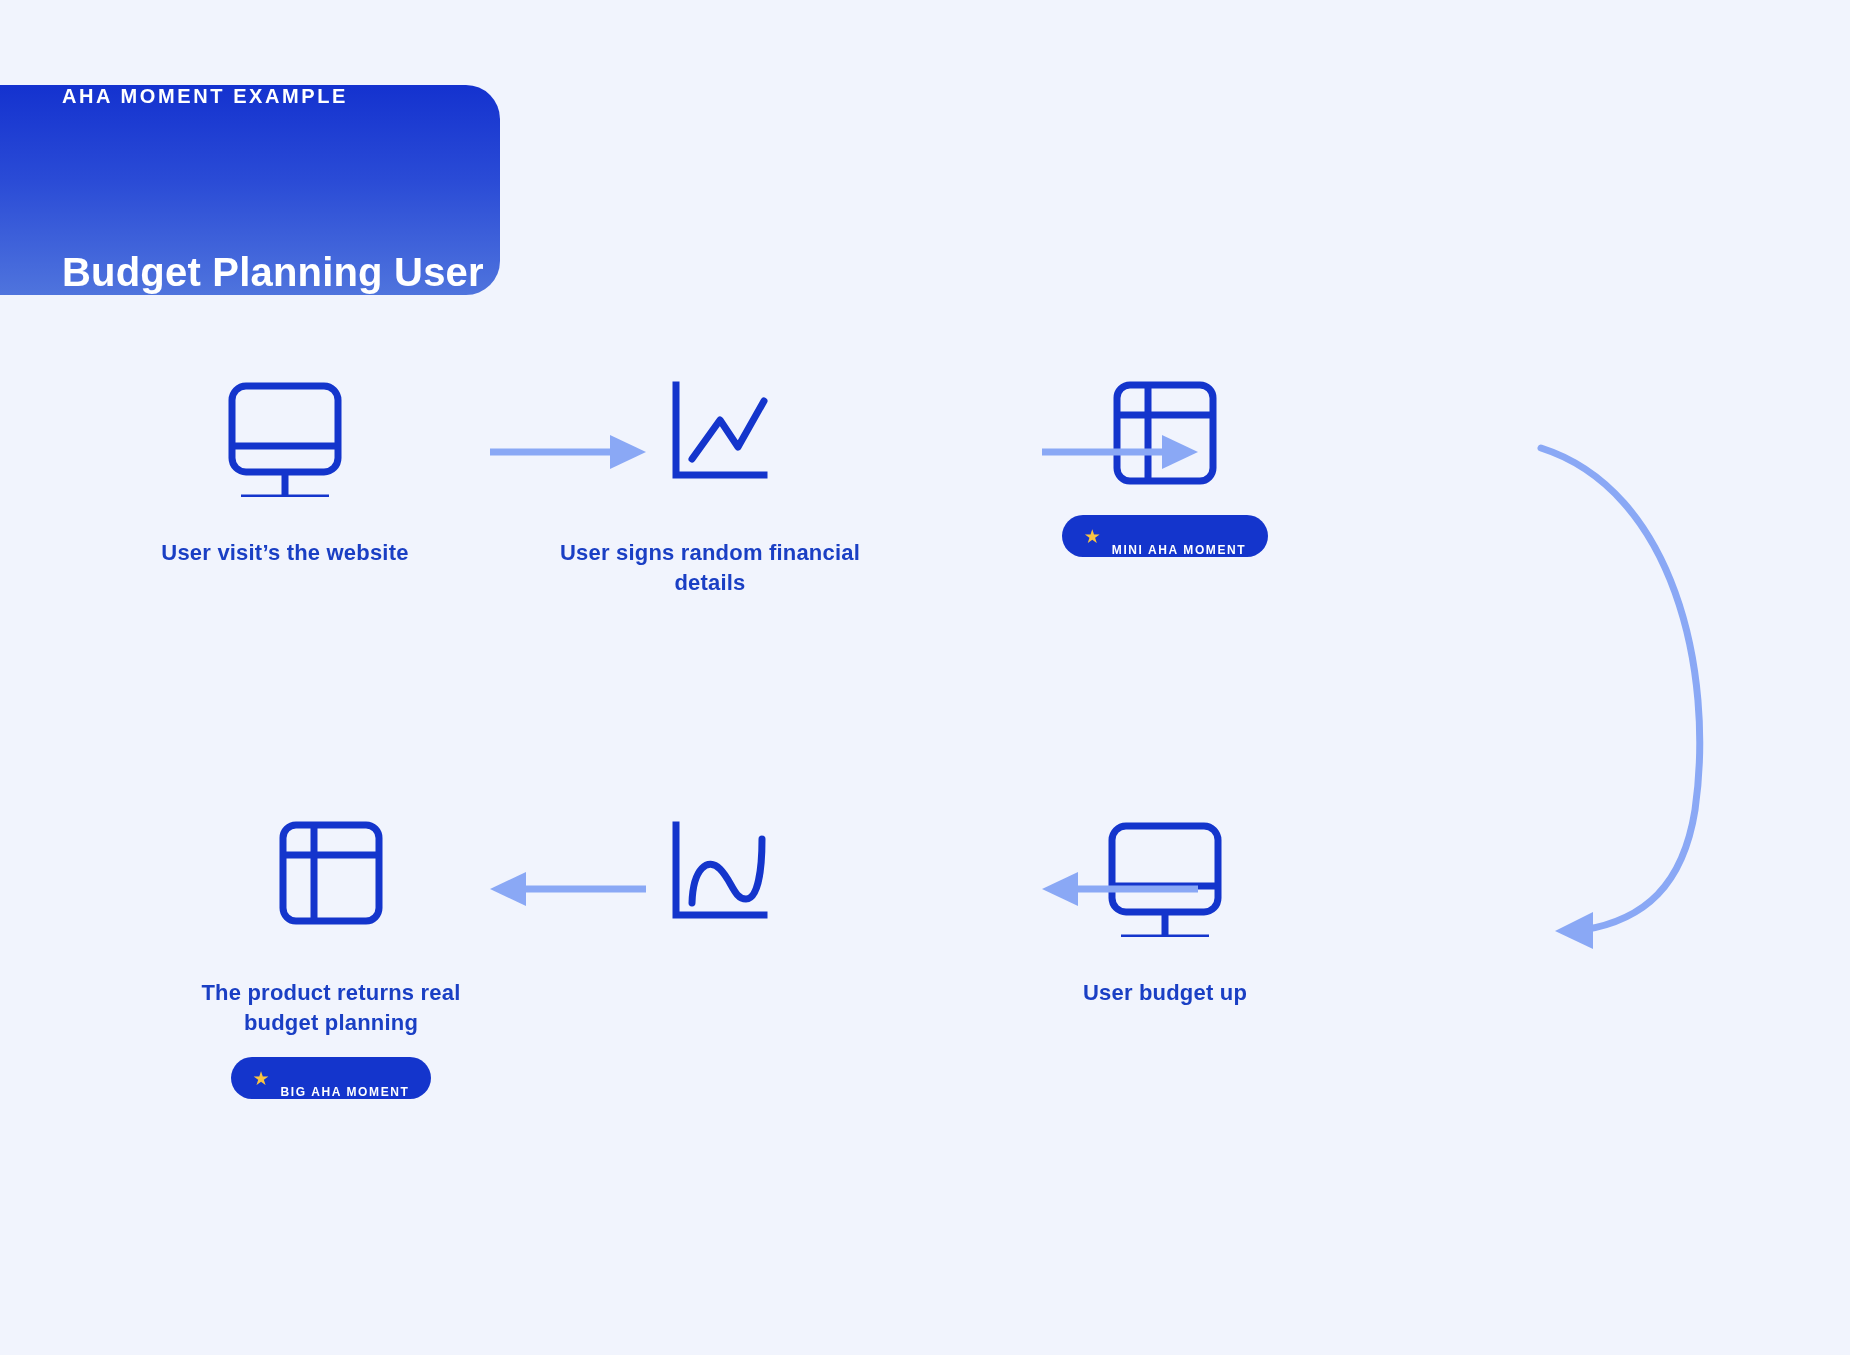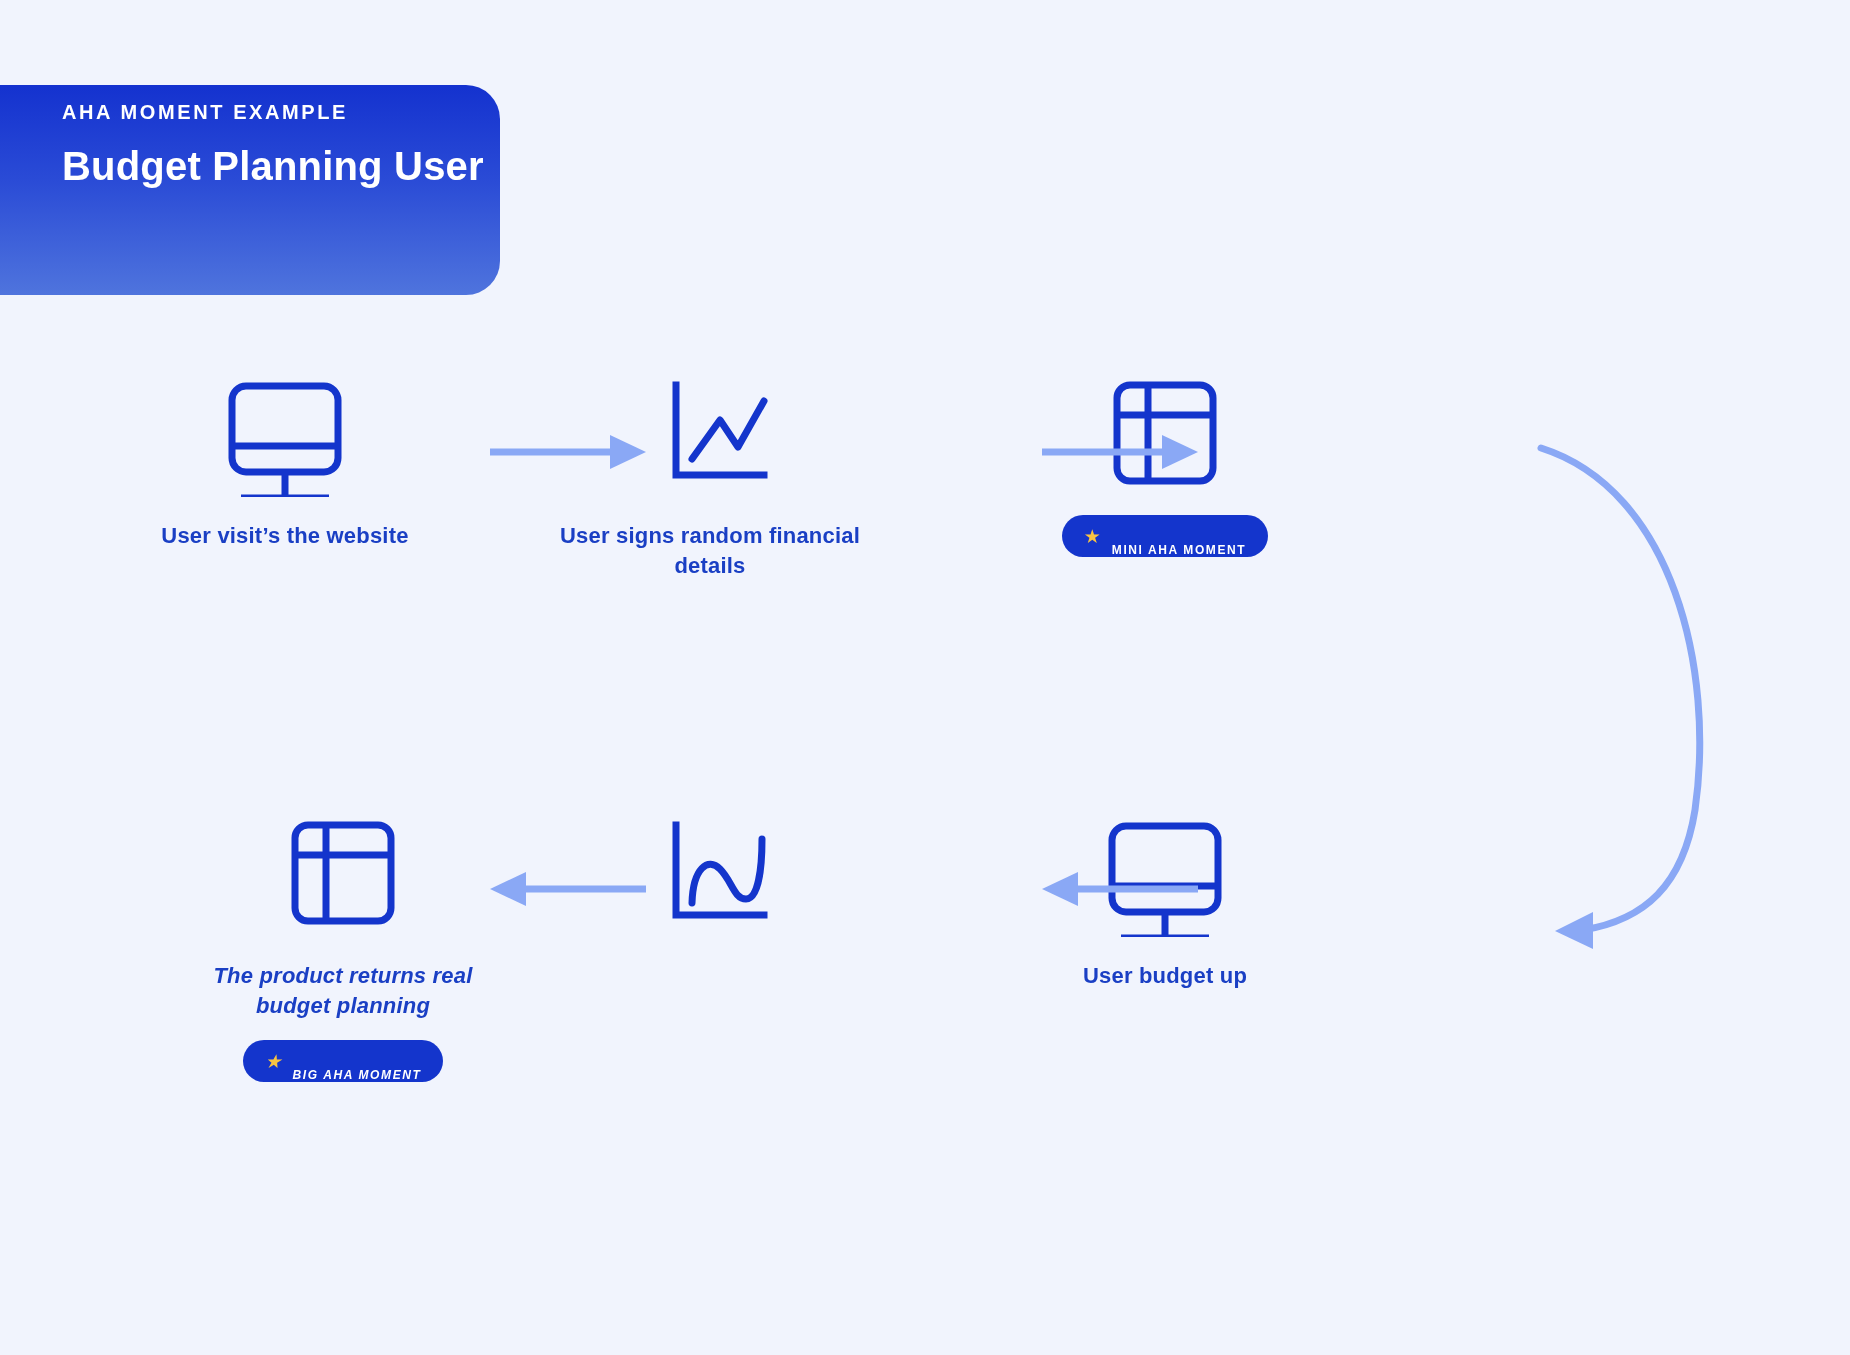--- a/index.html
+++ b/index.html
@@ -19,24 +19,24 @@
   .banner {
     position: absolute;
     left: 0;
     top: 85px;
     width: 500px;
     height: 210px;
     background: linear-gradient(to bottom, #1432cf 0%, #2a4bd6 45%, #4f74dd 100%);
     border-top-right-radius: 34px;
     border-bottom-right-radius: 34px;
     box-sizing: border-box;
-    padding: 16px 0 0 62px;
+    padding: 0 0 0 62px;
     display: flex;
     flex-direction: column;
-    justify-content: flex-start;
+    justify-content: space-between;
   }
   .banner-eyebrow {
     color: #ffffff;
     font-size: 20px;
     font-weight: bold;
     letter-spacing: 2.6px;
     text-transform: uppercase;
     margin-bottom: 20px;
   }
   .banner-title {
@@ -54,21 +54,21 @@
     flex-direction: column;
     align-items: center;
   }
   .node-icon {
     height: 120px;
     display: flex;
     align-items: center;
     justify-content: center;
   }
   .node-label {
-    margin-top: 26px;
+    margin-top: 43px;
     color: #1a3fc4;
     font-size: 22px;
     font-weight: bold;
     line-height: 1.35;
     text-align: center;
     letter-spacing: 0.2px;
     white-space: pre-line;
   }
 
   
@@ -145,21 +145,21 @@
       <line x1="45" y1="12" x2="45" y2="108" stroke="#1435cc" stroke-width="7"></line>
       <line x1="14" y1="42" x2="110" y2="42" stroke="#1435cc" stroke-width="7"></line>
     </svg>
   </div>
   <div class="badge">
     <span class="badge-star">★</span>
     <span class="badge-text">MINI AHA MOMENT</span>
   </div>
 </div>
 
-<div class="node" style="left: 178px; top: 815px; font-style: italic;">
+<div class="node" style="left: 166px; top: 815px;">
   <div class="node-icon">
     <svg width="124" height="124" viewBox="0 0 124 124" aria-hidden="true">
       <rect x="14" y="12" width="96" height="96" rx="13" ry="13" fill="none" stroke="#1435cc" stroke-width="7"></rect>
       <line x1="45" y1="12" x2="45" y2="108" stroke="#1435cc" stroke-width="7"></line>
       <line x1="14" y1="42" x2="110" y2="42" stroke="#1435cc" stroke-width="7"></line>
     </svg>
   </div>
   <div class="node-label">The product returns real
 budget planning</div>
   <div class="badge">

